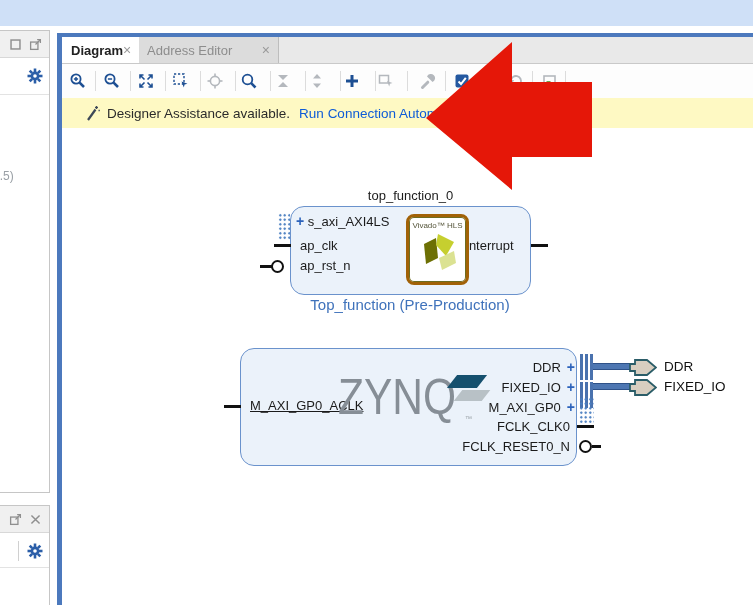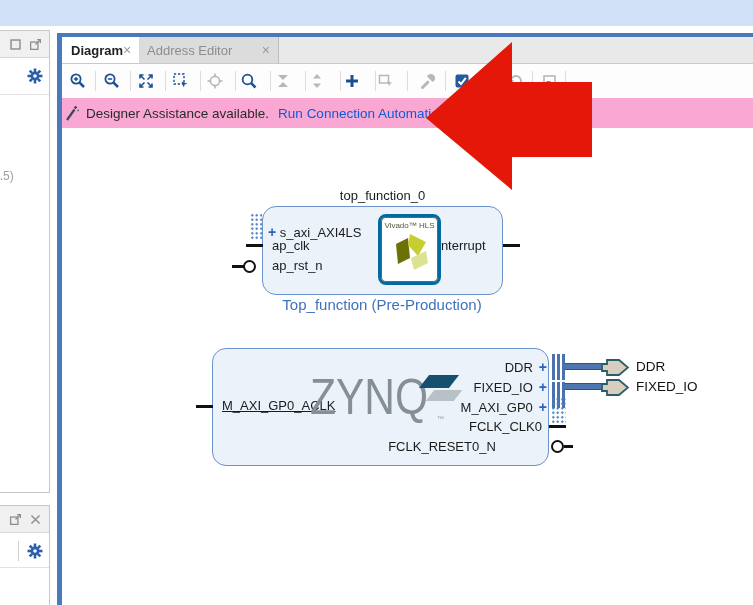--- a/index.html
+++ b/index.html
@@ -26,39 +26,39 @@
   .tab { display:flex; align-items:center; font-size:13px; }
   .tab-active { width:77px; background:#fff; color:#222; font-weight:bold; padding-left:9px; }
   .tab-inactive { width:139px; background:#dcdcdc; color:#8d8d8d; padding-left:8px; }
   .tab-close { margin-left:auto; margin-right:8px; color:#9a9a9a; font-weight:normal; font-size:14px; line-height:1; cursor:default; }
   .tabbar-sep { width:1px; background:#bdbdbd; }
 
   .dp-toolbar { height:34px; background:#fdfdfd; position:relative; }
   .tbi { position:absolute; top:8px; width:18px; height:18px; }
   .tb-sep { position:absolute; top:7px; width:1px; height:20px; background:#dcdcdc; }
 
-  .dp-banner { height:30px; background:#f9a8d4; display:flex; align-items:center; padding-left:2px; font-size:13.5px; color:#2b2b2b; }
+  .dp-banner { height:30px; background:#fef9c3; display:flex; align-items:center; padding-left:23px; font-size:13.5px; color:#2b2b2b; }
   .banner-link { color:#0d5bd7; margin-left:9px; cursor:pointer; }
 
-  .dp-canvas { position:relative; height:476px; background:#fff; }
+  .dp-canvas { position:relative; height:476px; background:#fff;margin-left:28px; }
 
   
   .blk { position:absolute; background:#ebf2fa; border:1px solid #6a92cc; border-radius:14px; }
   .blk-title { position:absolute; font-size:13px; color:#1b1b1b; text-align:center; white-space:nowrap; }
   .blk-caption { position:absolute; font-size:15px; color:#3f72bb; white-space:nowrap; transform:translateX(-50%); }
   .port { position:absolute; font-size:13px; color:#1b1b1b; white-space:nowrap; line-height:16px; }
   .plus { color:#2b62bb; font-weight:bold; font-size:14px; }
   .stub { position:absolute; background:#111; height:3px; }
   .ring { position:absolute; width:13px; height:13px; border:2.5px solid #111; border-radius:50%; background:#fff; }
   .dots { position:absolute; background-image:radial-gradient(circle, #4a7ec0 1.15px, transparent 1.3px); background-size:4.5px 4.5px; }
   .row-r { position:absolute; display:flex; justify-content:flex-end; align-items:center; gap:6px; font-size:13px; color:#1b1b1b; white-space:nowrap; }
 
   
   .hls-logo { position:absolute; left:316px; top:86px; width:63px; height:71px; background:#fff;
-              border:3px solid #0369a1; border-radius:8px; box-shadow:inset 0 0 0 1px #6d6d20; text-align:center; }
+              border:3px solid #a16207; border-radius:8px; box-shadow:inset 0 0 0 1px #6d6d20; text-align:center; }
   .hls-text { font-size:8px; color:#55553a; padding-top:4px; letter-spacing:0; }
 
   
   .zynq-text { position:absolute; left:248px; top:244px; font-size:50px; line-height:1; color:#868e96;
                transform:scaleX(0.85); transform-origin:left top; letter-spacing:0; }
   .sw { position:absolute; transform:skewX(-38deg); }
   .sw-dark { left:362px; top:247px; width:30px; height:13px; background:#15506e; }
   .sw-light { left:368px; top:262px; width:28px; height:11px; background:#b8c1c6; }
   .zynq-tm { position:absolute; left:375px; top:287px; font-size:7px; color:#9aa2a8; }
 
@@ -247,21 +247,21 @@
       <span style="margin-left:7px">Designer Assistance available.</span>
       <span class="banner-link">Run Connection Automation</span>
     </div>
 
     <div class="dp-canvas">
 
       <div class="blk-title" style="left:200px; top:60px; width:241px;">top_function_0</div>
       <div class="blk" style="left:200px; top:78px; width:241px; height:89px;"></div>
 
       <div class="dots" style="left:188px; top:85px; width:12px; height:27px;"></div>
-      <div class="port" style="left:206px; top:96px;"><span class="plus">+</span>&nbsp;<span>s_axi_AXI4LS</span></div>
+      <div class="port" style="left:206px; top:85px;"><span class="plus">+</span>&nbsp;<span>s_axi_AXI4LS</span></div>
       <div class="stub" style="left:184px; top:116px; width:17px;"></div>
       <div class="port" style="left:210px; top:110px;">ap_clk</div>
       <div class="stub" style="left:170px; top:137px; width:12px;"></div>
       <div class="ring" style="left:181px; top:132px;"></div>
       <div class="port" style="left:210px; top:130px;text-align:center;">ap_rst_n</div>
 
       <div class="port" style="left:376px; top:110px;">interrupt</div>
       <div class="stub" style="left:441px; top:116px; width:17px;"></div>
 
       <div class="hls-logo">
@@ -292,21 +292,21 @@
           <span>FIXED_IO</span>
           <span class="plus">+</span>
         </div>
       <div class="row-r" style="left:280px; top:271px; width:205px;">
           <span>M_AXI_GP0</span>
           <span class="plus">+</span>
         </div>
       <div class="row-r" style="left:280px; top:291px; width:200px;">
           <span>FCLK_CLK0</span>
         </div>
-      <div class="row-r" style="left:280px; top:311px; width:200px;justify-content:center;">
+      <div class="row-r" style="left:280px; top:311px; width:200px;">
           <span>FCLK_RESET0_N</span>
         </div>
 
       <div class="bars" style="left:490px; top:226px;">
           <div></div>
           <div></div>
           <div></div>
         </div>
       <div class="bars" style="left:490px; top:254px;">
           <div></div>

